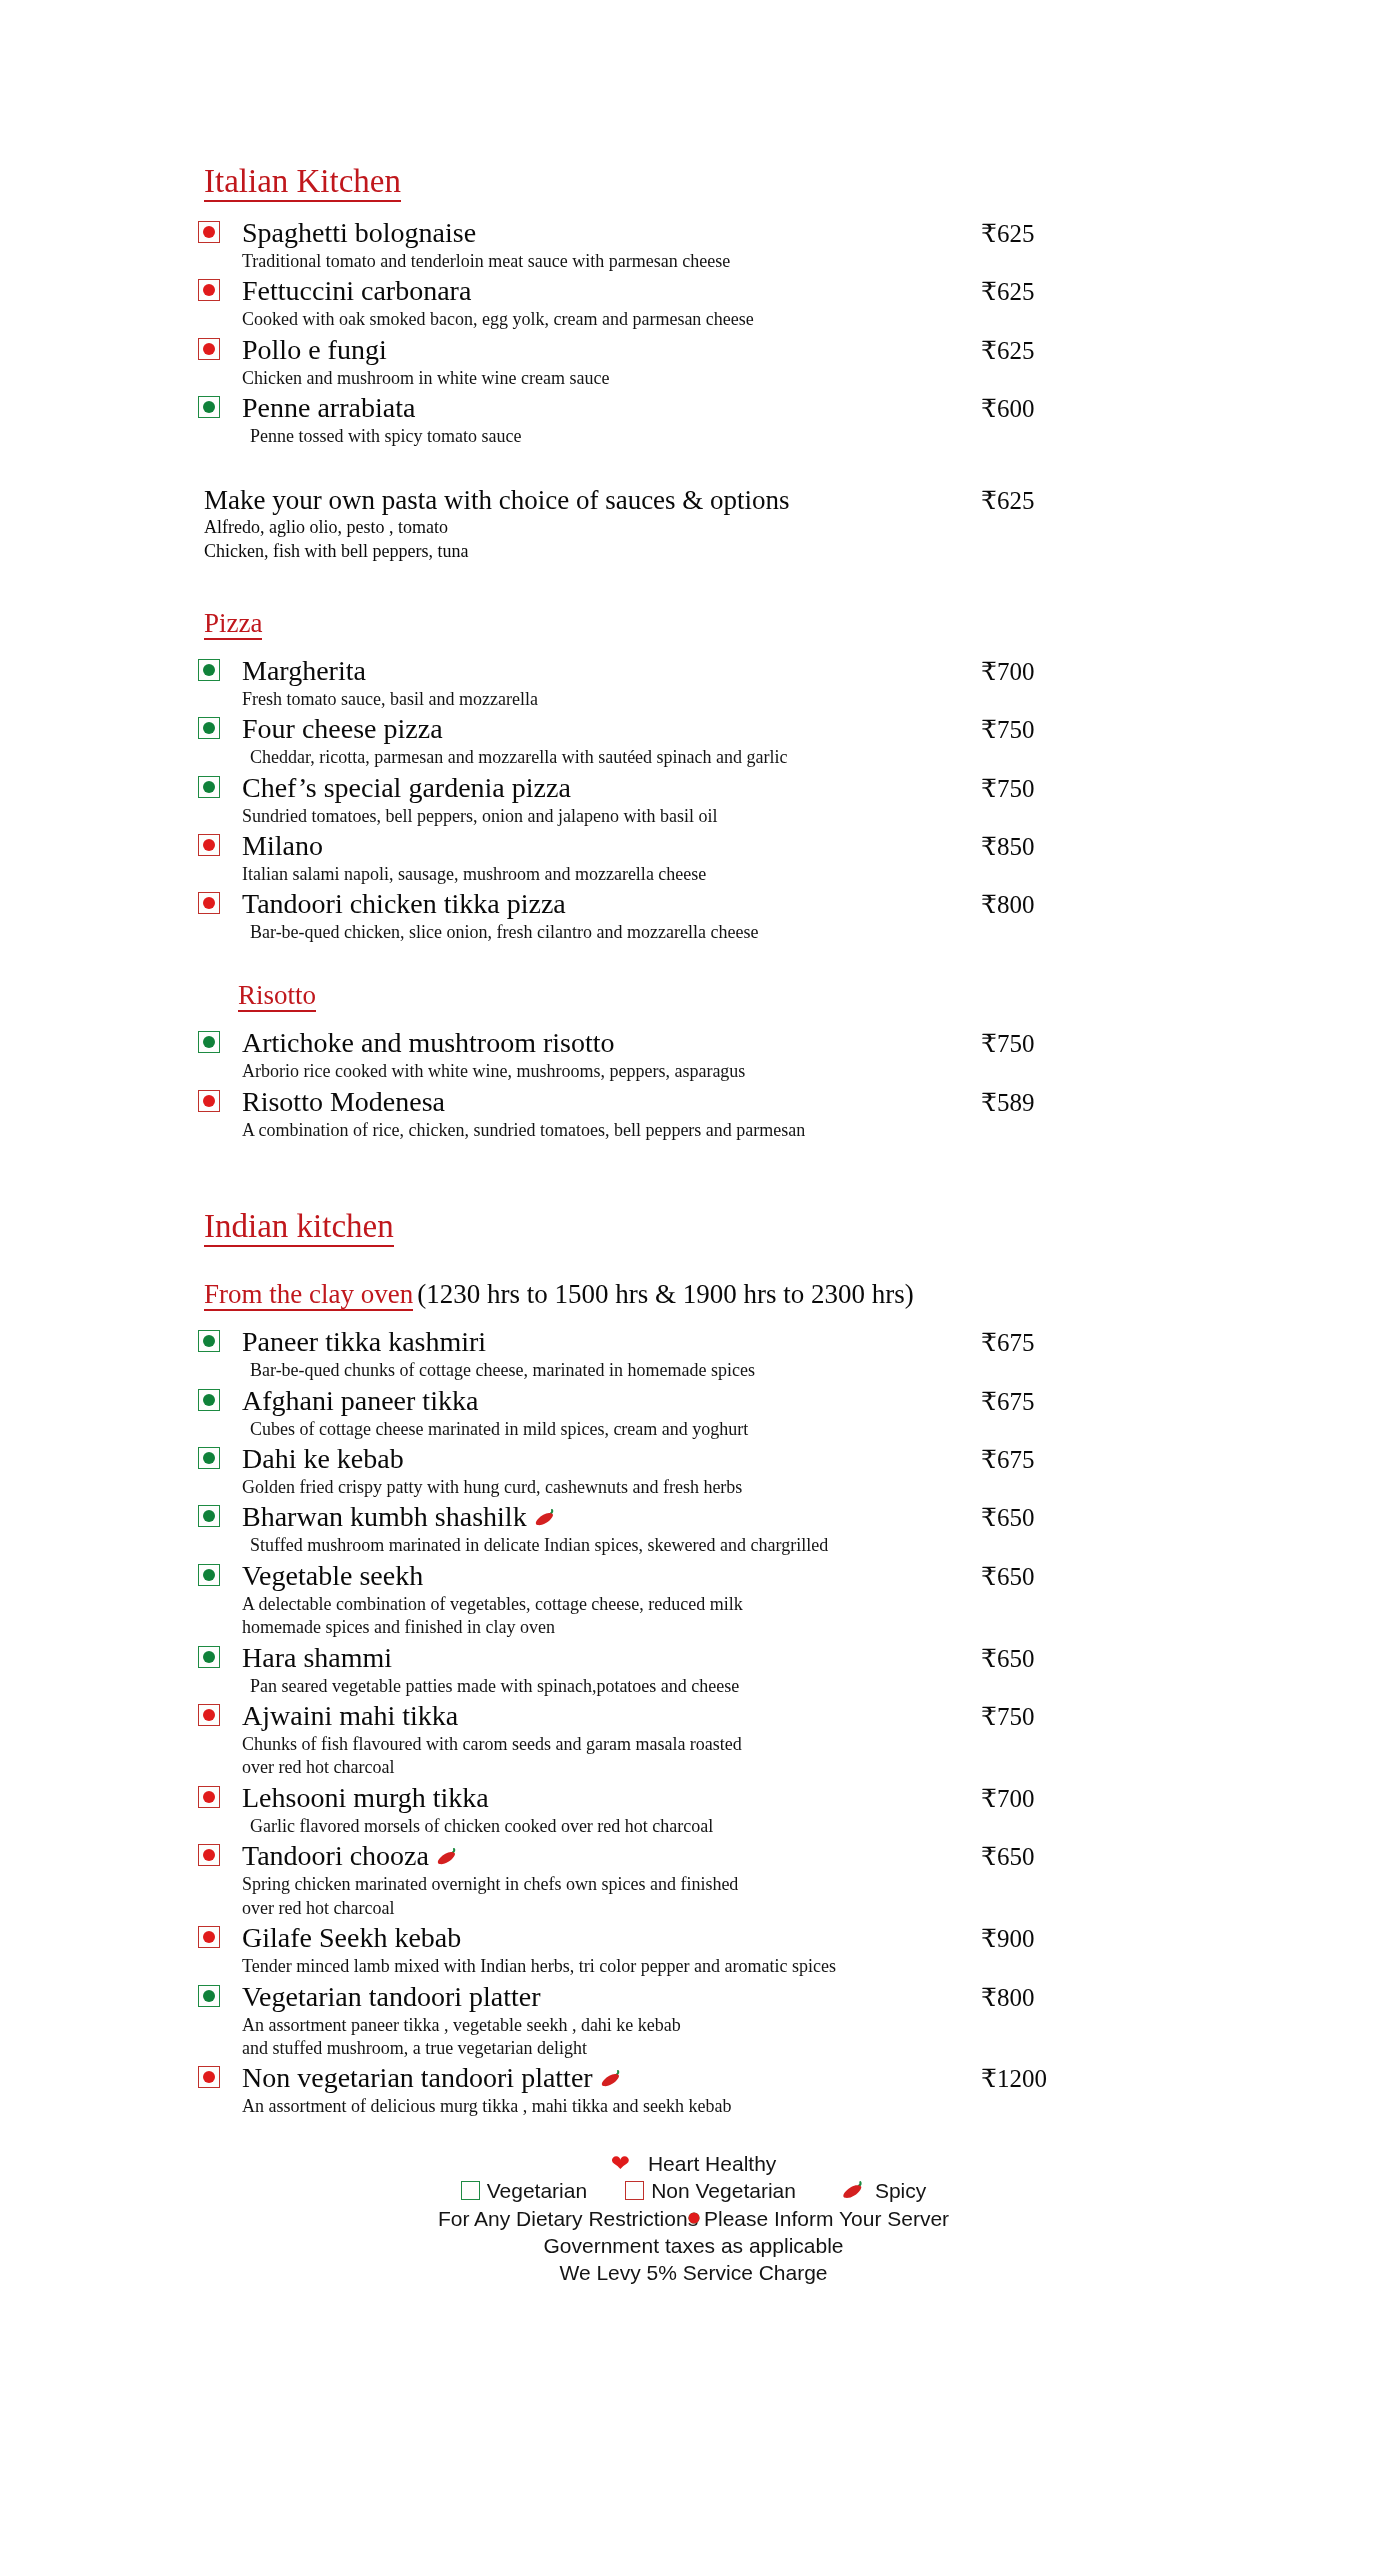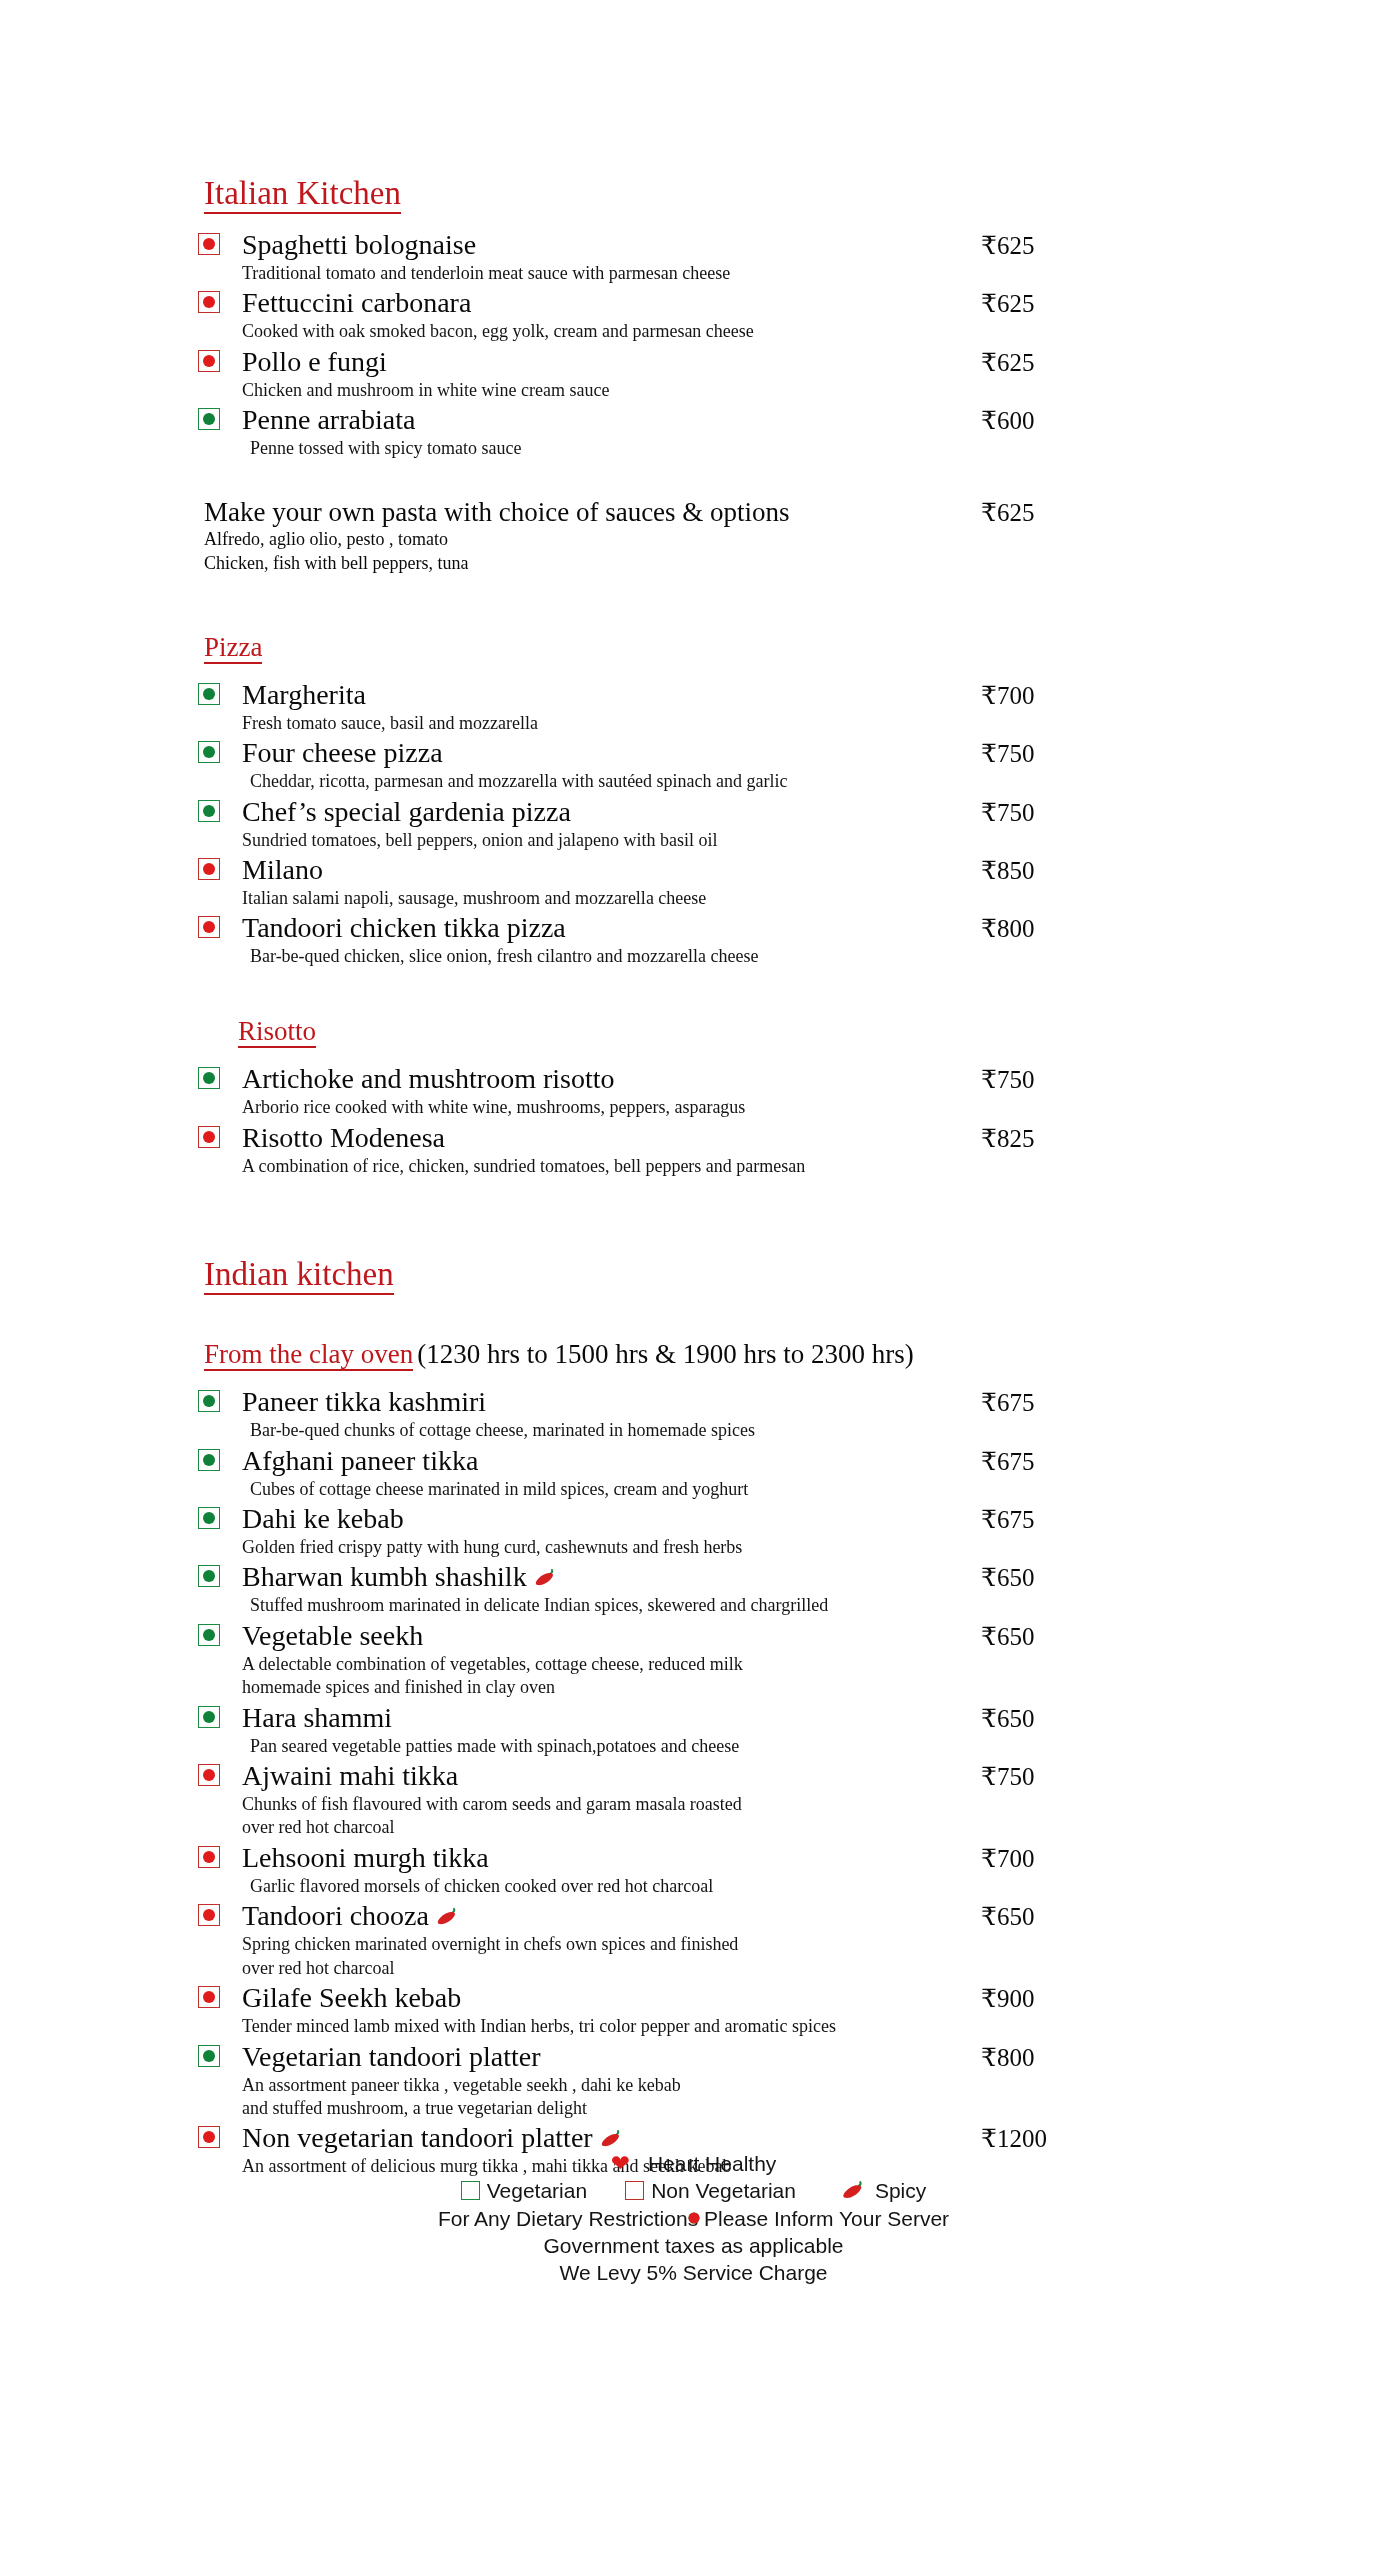--- a/index.html
+++ b/index.html
@@ -33,21 +33,21 @@
   
   .section-head {
     color: #c0171c;
     font-size: 27px;
     line-height: 1.12;
     font-weight: 400;
     display: inline-block;
     border-bottom: 2px solid #c0171c;
     white-space: nowrap;
   }
-  .head-row { margin: 12px 0 14px 0; }
+  .head-row { margin: 0 0 14px 0; }
   .head-row.indent-1 { margin-left: 6px; }
   .head-row.indent-2 { margin-left: 40px; }
 
   .section-head.big {
     font-size: 33px;
   }
 
   .head-inline-note {
     color: #0a0a0a;
     font-size: 27px;
@@ -308,21 +308,21 @@
           <span class="item-name">Artichoke and mushtroom risotto</span>
           <span class="item-price">₹750</span>
         </div>
         <div class="item-desc">Arborio rice cooked with white wine, mushrooms, peppers, asparagus</div>
       </div>
 
       <div class="item">
         <span class="marker nonveg"></span>
         <div class="item-line">
           <span class="item-name">Risotto Modenesa</span>
-          <span class="item-price">₹825</span>
+          <span class="item-price">₹589</span>
         </div>
         <div class="item-desc">A combination of rice, chicken, sundried tomatoes, bell peppers and parmesan</div>
       </div>
 
     </div>
 
     <div class="spacer-xl"></div>
 
     <div class="head-row indent-1">
       <span class="section-head big">Indian kitchen</span>

